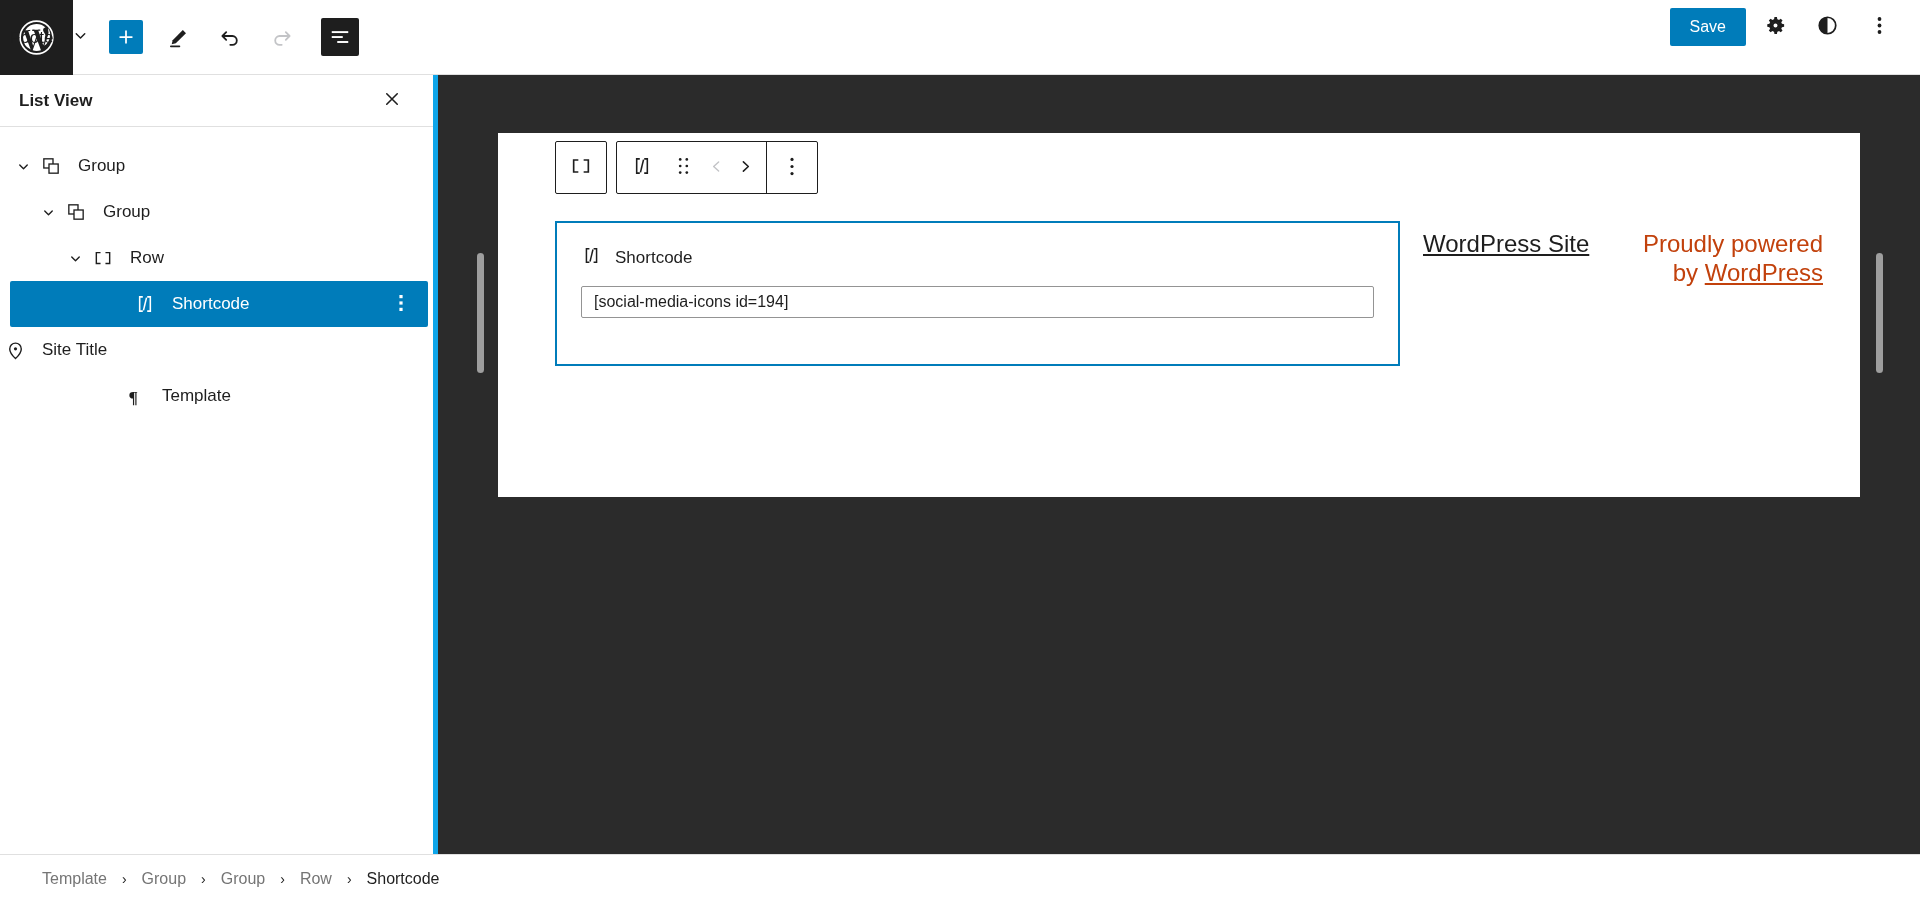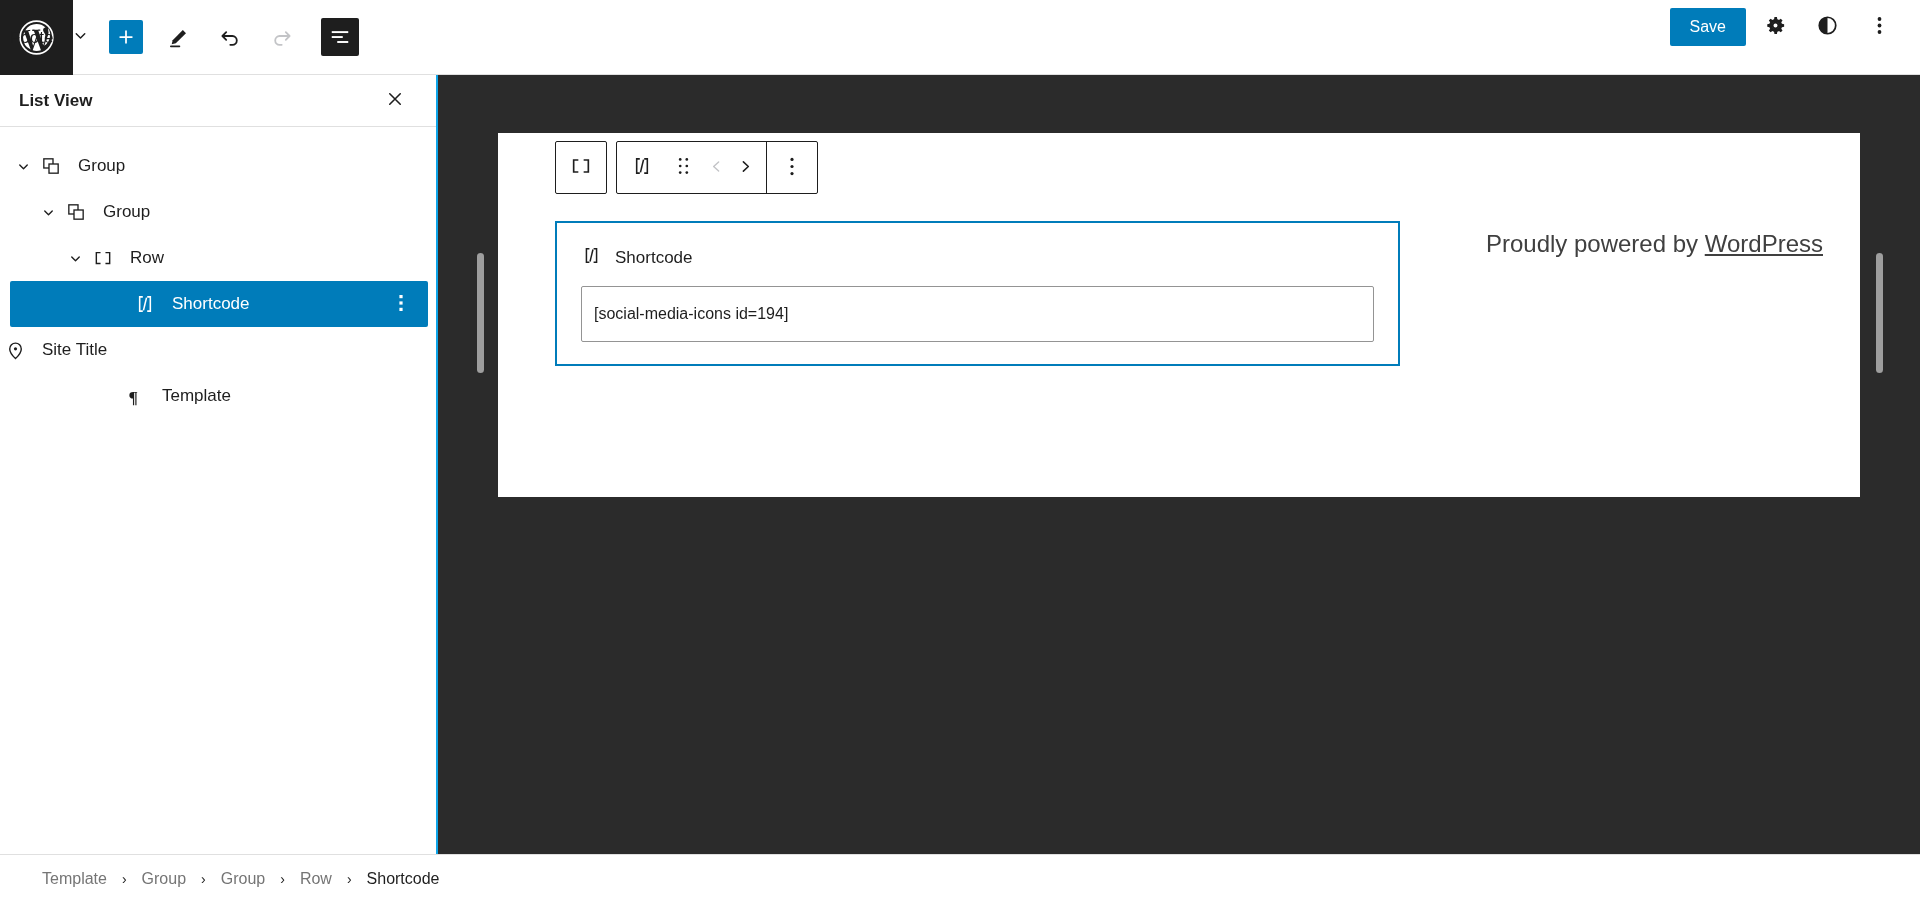--- a/index.html
+++ b/index.html
@@ -85,21 +85,21 @@
     display: flex; align-items: center; justify-content: center;
     background: transparent; border: none; cursor: pointer;
   }
 
   
   .sidebar {
     position: absolute;
     top: 75px; left: 0;
     width: 438px; height: 827px;
     background: #ffffff;
-    border-right: 2px solid #0ea5e9;
+    border-right: 5px solid #0ea5e9;
   }
   .sidebar-header {
     height: 52px;
     display: flex; align-items: center; justify-content: space-between;
     padding: 0 25px 0 19px;
     border-bottom: 1px solid #e0e0e0;
   }
   .sidebar-title {
     font-size: 17px; font-weight: bold; color: #1e1e1e;
   }
@@ -203,21 +203,21 @@
     background: #ffffff;
     padding: 22px 24px;
   }
   .sc-head {
     display: flex; align-items: center; gap: 13px;
     margin-bottom: 16px;
   }
   .sc-head-label { font-size: 17px; color: #1e1e1e; }
   .sc-input {
     width: 100%;
-    height: 56px;
+    height: 32px;
     border: 1px solid #949494;
     border-radius: 2px;
     padding: 0 12px;
     font-size: 16px;
     font-family: "Liberation Sans", sans-serif;
     color: #1e1e1e;
     background: #ffffff;
     outline: none;
   }
 
@@ -231,21 +231,21 @@
   }
   .fcol { flex: 1; }
   .site-title-link {
     font-size: 24px; color: #1e1e1e;
     text-decoration: underline;
     line-height: 1.22;
     display: inline;
     cursor: pointer;
   }
   .powered-text {
-    font-size: 24px; color: #404040;
+    font-size: 24px; color: #c2410c;
     text-align: right;
     line-height: 1.22;
   }
   .powered-text .wp-link {
     text-decoration: underline;
     cursor: pointer;
   }
 
   
   .breadcrumb-bar {
@@ -563,20 +563,23 @@
             <path d="M13.7 5.1 10.3 18.9" stroke="#1e1e1e" stroke-width="1.7"></path>
           </svg>
         </span>
         <span class="sc-head-label">Shortcode</span>
       </div>
       <input class="sc-input" type="text" value="[social-media-icons id=194]" style="">
     </div>
 
     <div class="footer-cols">
       <div class="fcol">
+        <span class="site-title-link">WordPress Site</span>
+      </div>
+      <div class="fcol">
         <div class="powered-text"><span>Proudly powered by </span><span class="wp-link">WordPress</span></div>
       </div>
     </div>
 
   </div>
 </div>
 
 <div class="breadcrumb-bar">
   <span class="crumb">Template</span>
   <span class="crumb-sep">›</span>

